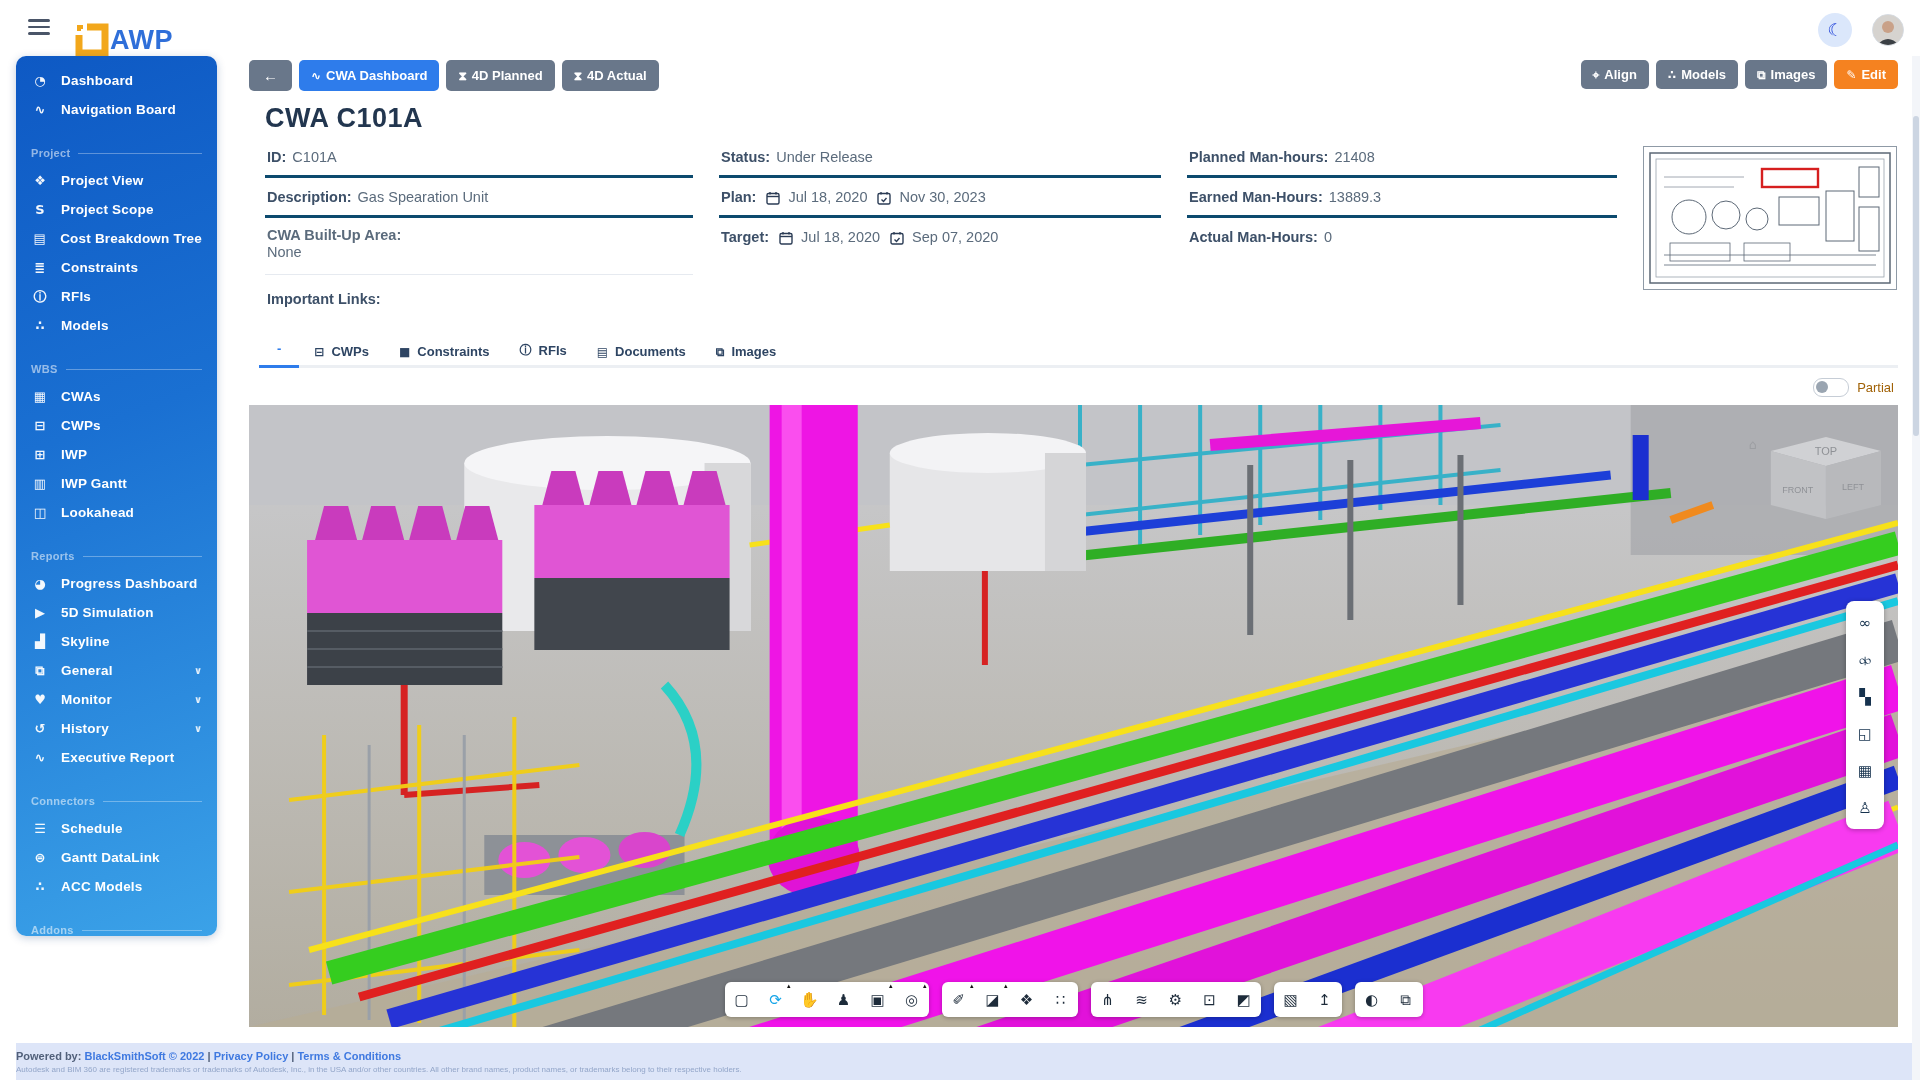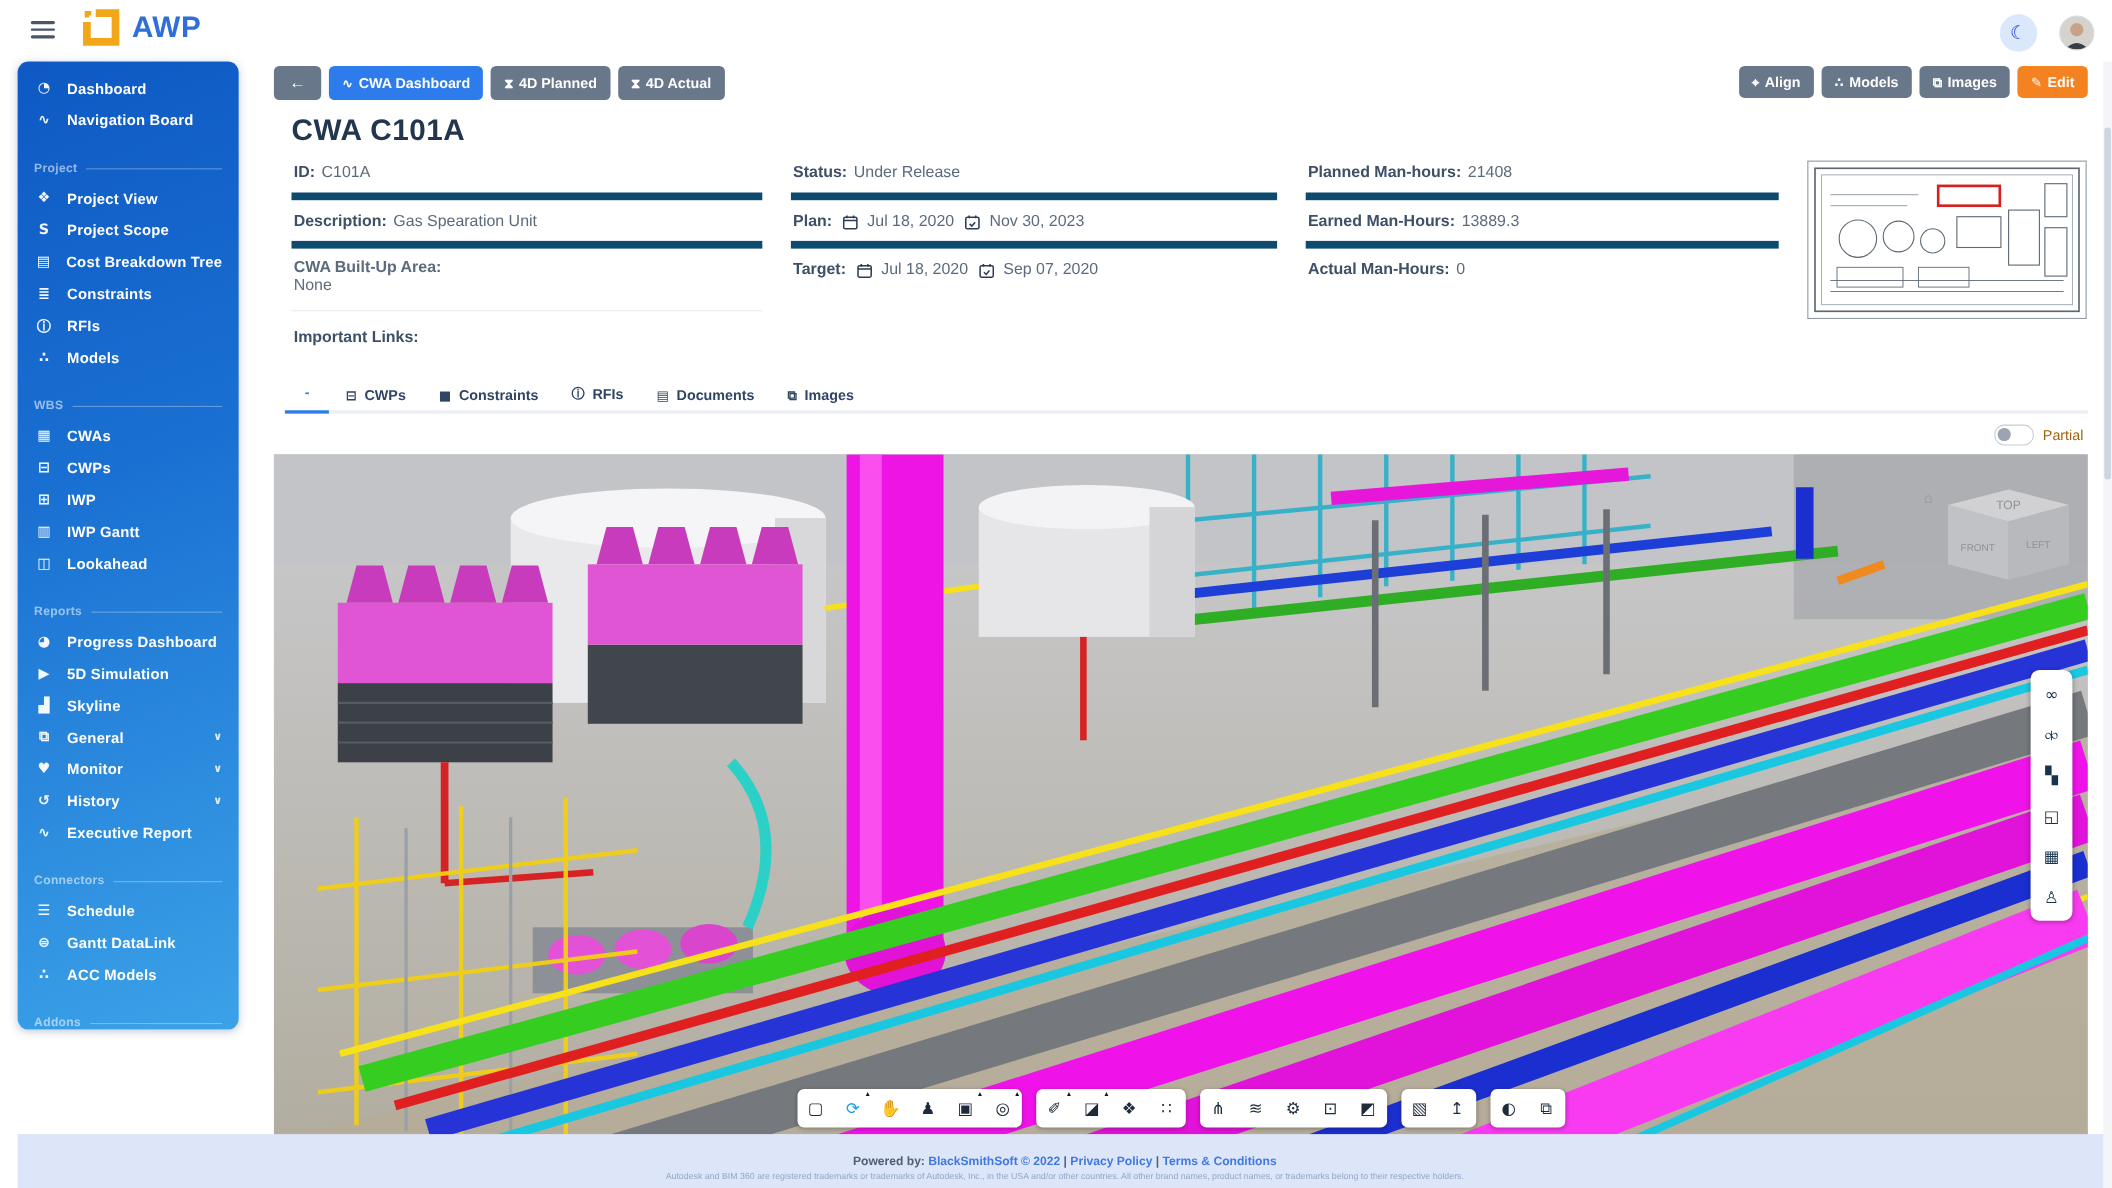--- a/index.html
+++ b/index.html
@@ -4,21 +4,21 @@
 <style>
   html,body{margin:0;padding:0}
   body{width:1920px;height:1080px;position:relative;background:#ffffff;
        font-family:"Liberation Sans",sans-serif;overflow:hidden;color:#22364f}
   .ico{font-family:"DejaVu Sans",sans-serif}
 
   
   .header{position:absolute;top:0;left:0;right:0;height:56px;background:#fff}
   .burger{position:absolute;left:28px;top:19px;width:22px;height:16px;border:none;background:none;cursor:pointer;padding:0}
   .burger i{display:block;height:2.5px;background:#4a5568;margin:0 0 4px 0;border-radius:2px}
-  .logo{position:absolute;left:74px;top:7px;display:flex;align-items:center;gap:10px}
+  .logo{position:absolute;left:74px;top:22px;display:flex;align-items:center;}
   .logo-text{font-size:27px;font-weight:800;color:#2f6fd9;letter-spacing:.5px}
   .hdr-right{position:absolute;right:16px;top:13px;display:flex;gap:20px;align-items:center}
   .moon{width:34px;height:34px;border-radius:50%;background:#dbe7fb;color:#1d3fd8;font-size:17px;
         display:flex;align-items:center;justify-content:center;border:none;cursor:pointer;
         font-family:"DejaVu Sans",sans-serif}
   .avatar{width:30px;height:30px;border-radius:50%;overflow:hidden;border:1px solid #d7dde4;cursor:pointer;background:#d8d8d8}
 
   
   .sidebar{position:absolute;left:16px;top:56px;width:201px;height:870px;border-radius:10px;
            background:linear-gradient(160deg,#0e59c4 0%,#1a70d2 42%,#3ba2e8 100%);
@@ -43,21 +43,21 @@
   .btn.primary{background:#2e7ceb}
   .btn.orange{background:#f58220}
   .btn.back{padding:7px 14px;font-size:15px}
   .btn-group{display:flex;gap:7px}
 
   .title{margin:12px 0 4px 16px;font-size:27px;color:#22364f;font-weight:800;letter-spacing:.5px}
 
   .details{display:flex;gap:26px;margin:4px 0 0 16px}
   .dc{font-size:14.5px;color:#5b6b7c}
   .dc1{width:428px}.dc2{width:442px}.dc3{width:430px}
-  .d-row{display:flex;align-items:center;gap:6px;padding:9px 2px;border-bottom:7px solid #0c4a6e;min-height:19px}
+  .d-row{display:flex;align-items:center;gap:6px;padding:9px 2px;border-bottom:3px solid #0c4a6e;min-height:19px}
   .d-row.noline{border-bottom:none}
   .d-row b{color:#3d5068;font-weight:700}
   .d-tall{display:block;padding:9px 2px 14px;border-bottom:1px solid #e6eaf0}
   .d-tall .v{display:block;margin-top:1px}
   .links-row{padding:16px 2px 10px;color:#3d5068;font-weight:700}
   .cal{width:14px;height:14px;margin:0 2px -2px 4px}
   .thumb{width:252px;height:142px;margin-top:8px;border:1px solid #8f9aa6;background:#fff;cursor:pointer}
 
   .tabs{display:flex;align-items:flex-end;margin:16px 0 0 10px;border-bottom:3px solid #eceff3}
   .tab{display:flex;gap:7px;align-items:center;padding:8px 15px 9px;font-size:13px;font-weight:700;
@@ -80,21 +80,21 @@
        display:flex;align-items:center;justify-content:center;padding:0}
   .tbb.on{color:#16a5e8}
   .tbb.fly::after{content:"▴";position:absolute;top:0;right:2px;font-size:7px;color:#111;
                   font-family:"DejaVu Sans",sans-serif}
   .side-tb{position:absolute;right:14px;top:196px;width:38px;background:#fff;border-radius:8px;
            box-shadow:0 1px 5px rgba(0,0,0,.3);display:flex;flex-direction:column;padding:3px 0}
   .stb{width:38px;height:37px;border:none;background:transparent;cursor:pointer;color:#16324e;
        font-family:"DejaVu Sans",sans-serif;font-size:15px;display:flex;align-items:center;justify-content:center;padding:0}
 
   
-  .footer{position:absolute;left:16px;right:0;bottom:0;height:30px;background:#dde5f8;text-align:center;padding-top:19px}
+  .footer{position:absolute;left:16px;right:0;bottom:0;height:30px;background:#dde5f8;padding-top:7px}
   .f1{font-size:11px;color:#51607a;font-weight:600}
   .f1 .lnk{color:#3f79e0;cursor:pointer}
   .f2{font-size:8px;color:#93a6c9;margin-top:3px}
 
   .scrolltrack{position:absolute;right:0;top:56px;width:8px;height:1024px;background:#f3f5f9}
   .scrollthumb{position:absolute;right:1px;top:60px;width:6px;height:320px;background:#ccd5e2;border-radius:3px}
 </style>
 </head>
 <body>
 

